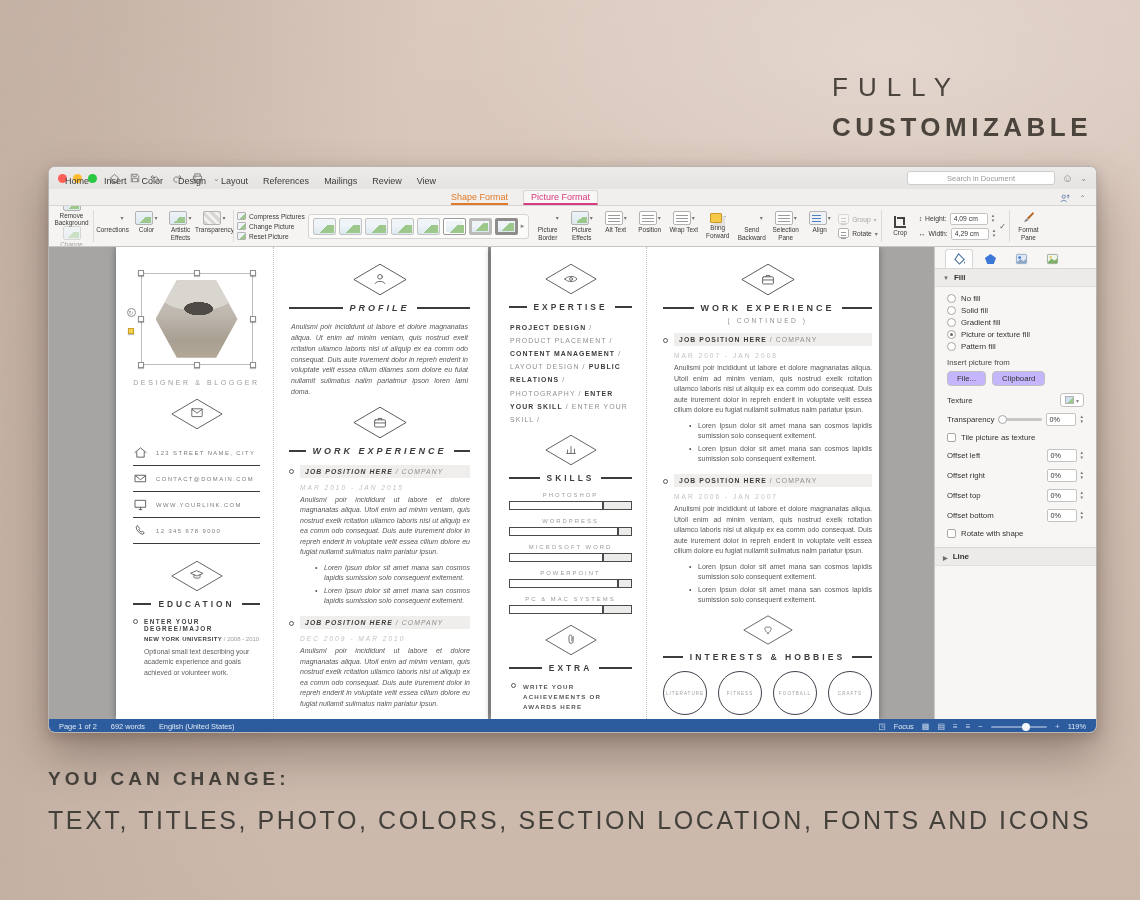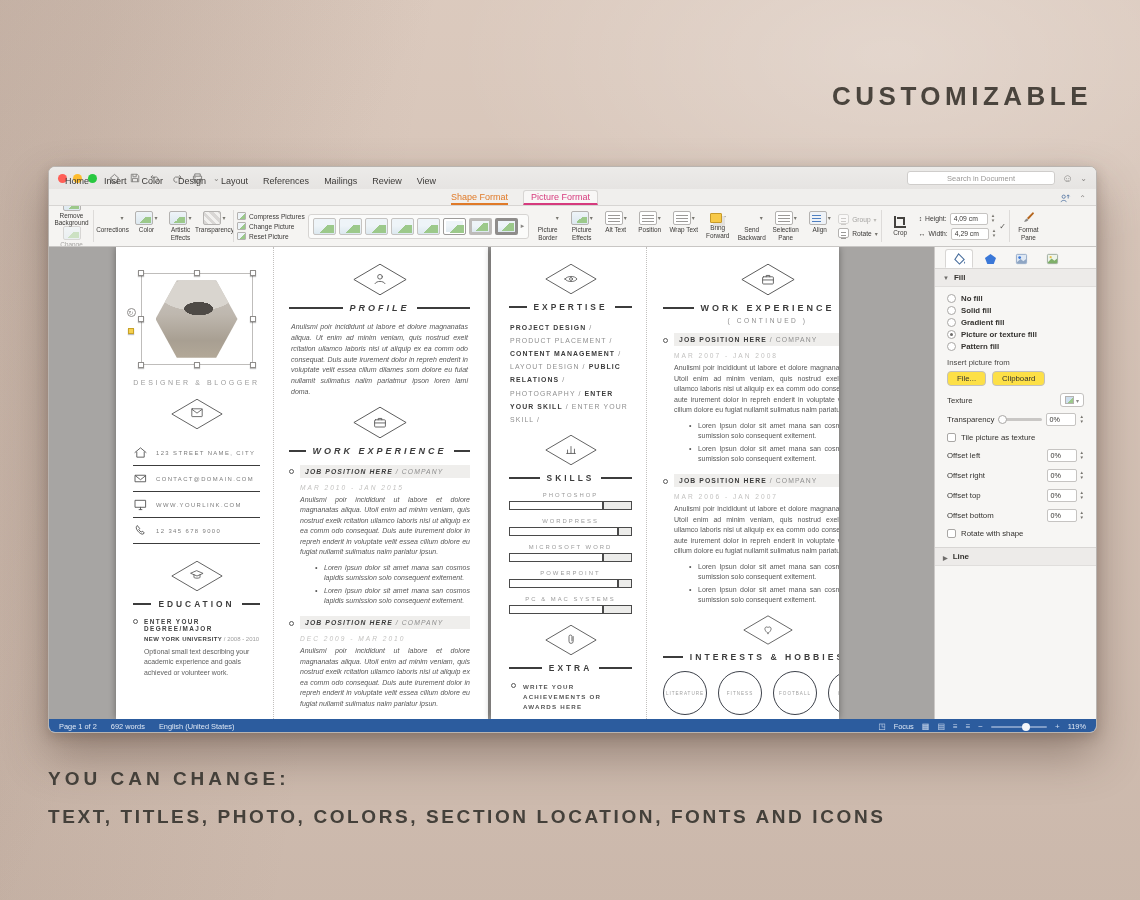--- a/index.html
+++ b/index.html
@@ -17,21 +17,21 @@
       linear-gradient(100deg, rgba(120,95,80,.10) 8%, rgba(120,95,80,0) 34%),
       linear-gradient(180deg, rgba(255,255,255,.08), rgba(90,70,60,.10));
   }
 
   
   .headline { position:absolute; top:72px; left:832px; color:#4a443d; }
   .headline .l1 { font-size:26px; font-weight:500; letter-spacing:10px; }
   .headline .l2 { font-size:26px; font-weight:700; letter-spacing:4.5px; margin-top:9px; }
   .caption { position:absolute; left:48px; top:768px; color:#44403a; }
   .caption .c1 { font-size:19px; font-weight:700; letter-spacing:4px; }
-  .caption .c2 { font-size:19px; font-weight:700; letter-spacing:2.6px; margin-top:16px; }
+  .caption .c2 { font-size:25px; font-weight:400; letter-spacing:2.6px; margin-top:16px; }
 
   
   .win { position:absolute; left:48px; top:166px; width:1049px; height:567px;
     border-radius:7px; overflow:hidden; background:#f5f4f2;
     box-shadow:0 22px 45px rgba(75,55,45,.42), 0 4px 12px rgba(75,55,45,.25);
     border:1px solid #b9b4b0;
   }
   .titlebar { height:22px; background:linear-gradient(#ecebe9,#e6e4e2); display:flex; align-items:center; padding:0 9px; }
   .lights { display:flex; gap:6px; margin-right:12px; }
   .light { width:9px; height:9px; border-radius:50%; }
@@ -92,21 +92,21 @@
   .frow { display:flex; align-items:center; gap:3px; font-size:6.8px; color:#3a3836; }
   .valbox { width:38px; height:12px; background:#fff; border:1px solid #c6c4c2; border-radius:2px;
     font-size:6.8px; display:flex; align-items:center; padding-left:3px; }
   .stepper { display:flex; flex-direction:column; font-size:4.5px; line-height:.9; color:#77756f; }
   .lockmark { font-size:8px; color:#55534f; }
 
   
   .docarea { position:relative; height:472px; background:#a7a5a3; overflow:hidden; }
   .page { position:absolute; top:0; height:100%; background:#fff; box-shadow:0 0 7px rgba(0,0,0,.38); display:flex; overflow:hidden; }
   .page1 { left:67px; width:372px; }
-  .page2 { left:442px; width:348px; }
+  .page2 { left:442px; width:388px; }
   .colL { flex:0 0 158px; border-right:1px dotted #c2c0be; padding:14px 13px 0 17px; }
   .colR { flex:1; padding:16px 18px 0 15px;font-style:italic; }
   .p2L { flex:0 0 156px; border-right:1px dotted #c2c0be; padding:16px 14px 0 18px; }
   .p2R { flex:1; padding:16px 20px 0 16px; }
 
   
   .dia { display:block; margin:0 auto; }
   .dia polygon { fill:none; stroke:#4b4b4b; stroke-width:1; }
   .lineico { stroke:#5a5a5a; stroke-width:1; fill:none; stroke-linecap:round; stroke-linejoin:round; }
   .shead { display:flex; align-items:center; gap:7px; color:#3c3c3c; font-weight:700; letter-spacing:3px; font-size:9px; margin:7px 0 9px; }
@@ -173,27 +173,27 @@
   
   .panel { position:absolute; right:0; top:0; bottom:0; width:162px; background:#f7f6f4; border-left:1px solid #ccc9c7; font-size:8px; color:#34322f; }
   .phead { display:flex; align-items:center; justify-content:space-between; padding:6px 7px 4px; }
   .ptitle { border:1px solid #b9b7b5; border-radius:4px; background:#fbfaf9; padding:2px 6px; font-size:8.4px; font-weight:600; box-shadow:0 1px 0 rgba(255,255,255,.8); }
   .pclose { width:11px; height:11px; border-radius:50%; background:#b7b5b3; color:#f7f6f4; font-size:7px; line-height:11px; text-align:center; }
   .ptabs { display:flex; gap:3px; padding:2px 10px 0; border-bottom:1px solid #d8d6d4; }
   .ptab { width:28px; height:19px; display:flex; align-items:center; justify-content:center; border-radius:3px 3px 0 0; }
   .ptab.active { background:#fff; border:1px solid #d8d6d4; border-bottom:1px solid #fff; margin-bottom:-1px; }
   .secband { display:flex; align-items:center; gap:5px; background:#edebe9; padding:4px 8px; font-weight:700; font-size:8px; border-bottom:1px solid #e0deDC; }
   .tri { font-size:6px; color:#6f6d6b; }
-  .prow { display:flex; gap:5px; padding:3px 12px 0;font-weight:bold; }
+  .prow { display:flex; gap:5px; padding:3px 12px 0; }
   .radio { width:9px; height:9px; border:1px solid #a9a7a5; border-radius:50%; background:#fff; flex:0 0 auto; position:relative; }
   .radio.checked::after { content:""; position:absolute; inset:2px; border-radius:50%; background:#6e6c6a; }
   .plabel { font-size:7.8px; }
   .psec { padding:7px 12px 0; font-size:7.8px; color:#4a4846; }
   .pbtns { display:flex; gap:6px; padding:4px 12px 0; }
-  .pbtn { border:1px solid #c3c1bf; border-radius:4px; background:#fde047; padding:2px 9px; font-size:7.8px; }
+  .pbtn { border:1px solid #c3c1bf; border-radius:4px; background:#c4b5fd; padding:2px 9px; font-size:7.8px; }
   .texrow { display:flex; align-items:center; justify-content:space-between; padding:7px 12px 0; }
   .texbtn { width:24px; height:14px; border:1px solid #c3c1bf; border-radius:3px; background:#fff; display:flex; align-items:center; justify-content:center; gap:2px; font-size:6px; color:#8a8886; }
   .texbtn .sw { width:9px; height:8px; background:linear-gradient(135deg,#cfe0ef 55%, #9cc98b 55%); border:1px solid #b4b2b0; }
   .transrow { display:flex; align-items:center; gap:4px; padding:6px 12px 0; }
   .track { flex:1; height:3px; background:#c9c7c5; border-radius:2px; position:relative; }
   .knob { position:absolute; left:0; top:-3px; width:9px; height:9px; border-radius:50%; background:#fdfdfd; border:1px solid #a9a7a5; }
   .vb { width:30px; height:13px; border:1px solid #c6c4c2; background:#fff; border-radius:2px; font-size:7.2px; display:flex; align-items:center; padding-left:3px; }
   .chkrow { display:flex; align-items:center; gap:5px; padding:7px 12px 0; }
   .chk { width:9px; height:9px; border:1px solid #a9a7a5; border-radius:2px; background:#fff; flex:0 0 auto; }
   .offrow { display:flex; align-items:center; justify-content:space-between; padding:7px 12px 0; }
@@ -205,20 +205,21 @@
   .st-ico { font-size:8px; line-height:1; color:#cfdcf0; }
   .zoomtrack { width:56px; height:2px; background:#7f9cc7; border-radius:1px; position:relative; }
   .zoomknob { position:absolute; left:55%; top:-3px; width:8px; height:8px; background:#f2f5fa; border-radius:50%; }
 </style>
 </head>
 <body>
 
 <div class="bg-decor"></div>
 
 <div class="headline">
+  <div class="l1">FULLY</div>
   <div class="l2">CUSTOMIZABLE</div>
 </div>
 
 <div class="win">
 
   <div class="titlebar">
     <div class="lights">
       <span class="light red"></span>
       <span class="light yellow"></span>
       <span class="light green"></span>

